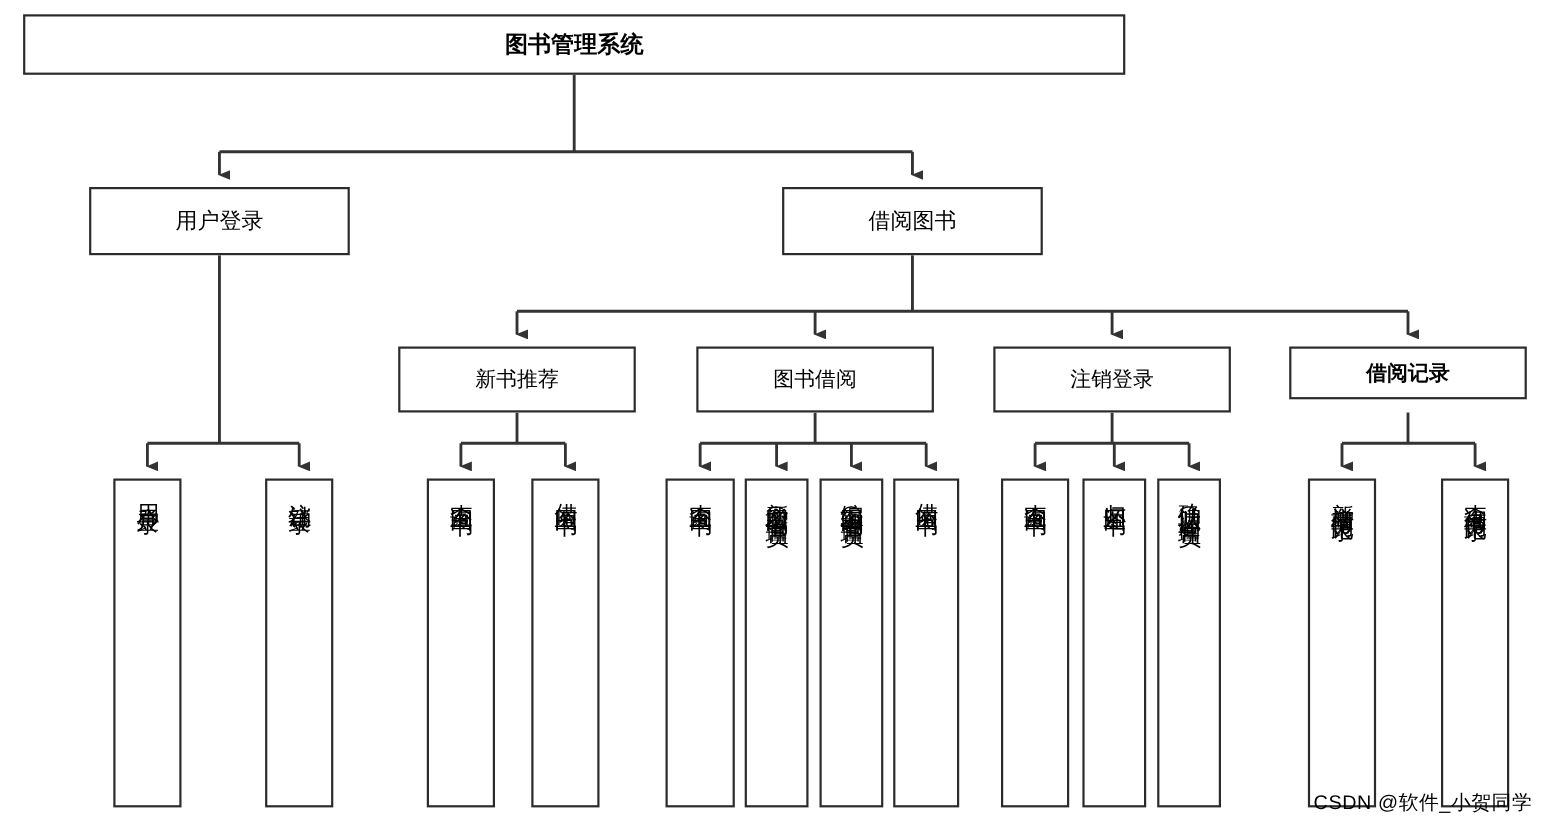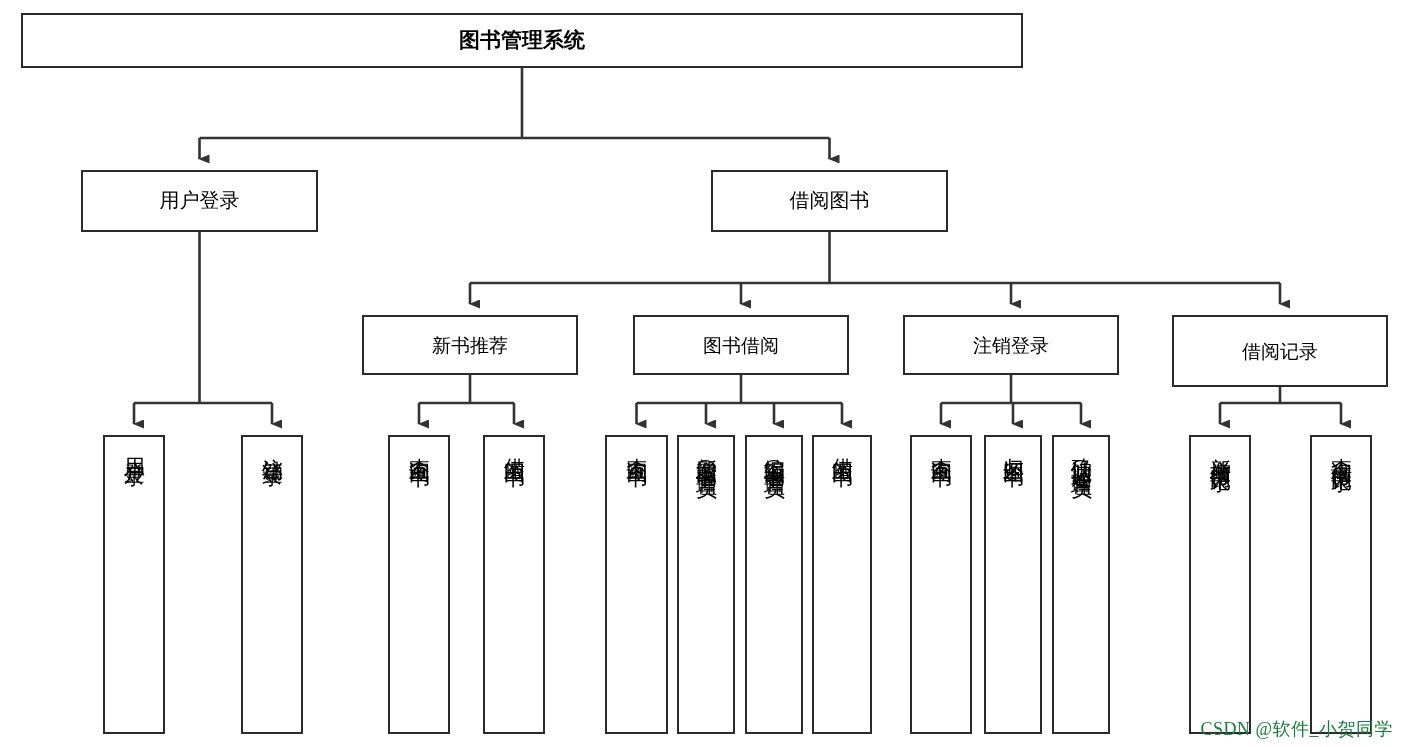--- a/index.html
+++ b/index.html
@@ -56,25 +56,25 @@
     line-height: 1;
     white-space: pre-line;
     text-align: left;
     height: auto;
   }
   #watermark {
     position: absolute;
     right: 12px;
     bottom: 6px;
     font-size: 18px;
-    color: #15803d;
+    color: #000000;
     letter-spacing: 0.5px;
     z-index: 5;
     white-space: nowrap;
-    font-family: Liberation Serif, serif;
+    font-family: Liberation Sans, sans-serif;
   }
 </style>
 </head>
 <body>
 
 <div id="diagram-root">
 
   <svg id="diagram-svg" viewBox="0 0 1405 747" xmlns="http://www.w3.org/2000/svg">
     <defs>
       <marker id="arrowhead" markerWidth="9" markerHeight="11" refX="4.5" refY="10" orient="auto" markerUnits="userSpaceOnUse">
@@ -130,21 +130,21 @@
       </div>
       <div class="node-box level-2" style="left: 362px; top: 315px; width: 216px; height: 60px; border-color: rgb(43, 43, 43); background: rgb(255, 255, 255);">
         <div class="node-label" style="color: rgb(0, 0, 0); text-align: center;">新书推荐</div>
       </div>
       <div class="node-box level-2" style="left: 633px; top: 315px; width: 216px; height: 60px; border-color: rgb(43, 43, 43); background: rgb(255, 255, 255);">
         <div class="node-label" style="color: rgb(0, 0, 0);">图书借阅</div>
       </div>
       <div class="node-box level-2" style="left: 903px; top: 315px; width: 216px; height: 60px; border-color: rgb(43, 43, 43); background: rgb(255, 255, 255);">
         <div class="node-label" style="color: rgb(0, 0, 0);">注销登录</div>
       </div>
-      <div class="node-box level-2" style="left: 1172px; top: 315px; width: 216px; height: 72px; border-color: rgb(43, 43, 43); background: rgb(255, 255, 255);">
+      <div class="node-box level-2" style="left: 1172px; top: 315px; width: 216px; height: 48px; border-color: rgb(43, 43, 43); background: rgb(255, 255, 255); font-weight: bold;">
         <div class="node-label" style="color: rgb(0, 0, 0);">借阅记录</div>
       </div>
       <div class="node-box level-3 leaf" style="left: 103px; top: 435px; width: 62px; height: 299px; border-color: rgb(43, 43, 43); background: rgb(255, 255, 255);">
         <div class="node-label" style="color: rgb(0, 0, 0);">用户登录</div>
       </div>
       <div class="node-box level-3 leaf" style="left: 241px; top: 435px; width: 62px; height: 299px; border-color: rgb(43, 43, 43); background: rgb(255, 255, 255);">
         <div class="node-label" style="color: rgb(0, 0, 0);">注销登录</div>
       </div>
       <div class="node-box level-3 leaf" style="left: 388px; top: 435px; width: 62px; height: 299px; border-color: rgb(43, 43, 43); background: rgb(255, 255, 255);">
         <div class="node-label" style="color: rgb(0, 0, 0);">查询图书</div>

